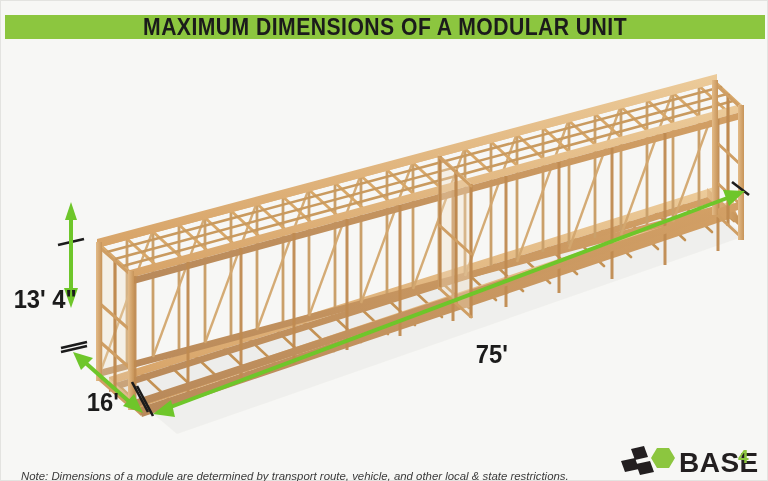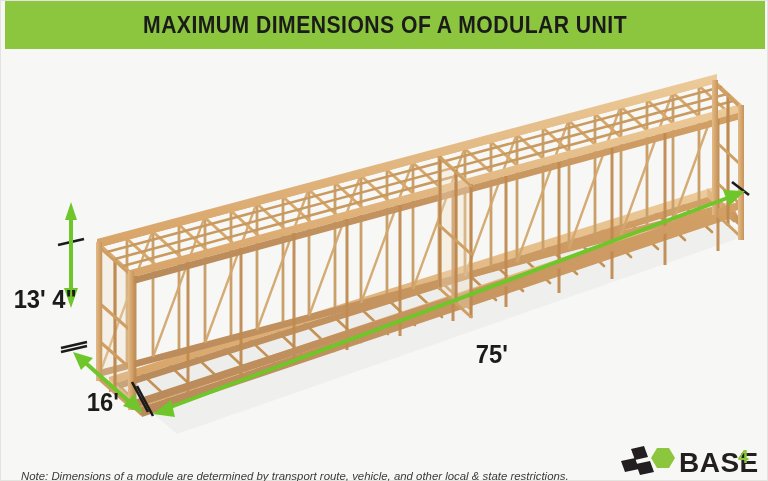--- a/index.html
+++ b/index.html
@@ -10,21 +10,21 @@
     position:relative;
   }
   #page{
     position:absolute;inset:0;
     background:#f7f7f5;
     border:1px solid #e3e3e0;
     box-sizing:border-box;
   }
   
   .header-band{
-    position:absolute;left:4px;top:0;width:760px;height:48px;
+    position:absolute;left:4px;top:14px;width:760px;height:24px;
     background:#8cc63f;
     display:flex;align-items:center;justify-content:center;
     box-sizing:border-box;
   }
   .header-title{
     color:#1b1b1b;
     font-size:23px;
     font-weight:bold;
     letter-spacing:.5px;
     transform:scaleX(.92);

